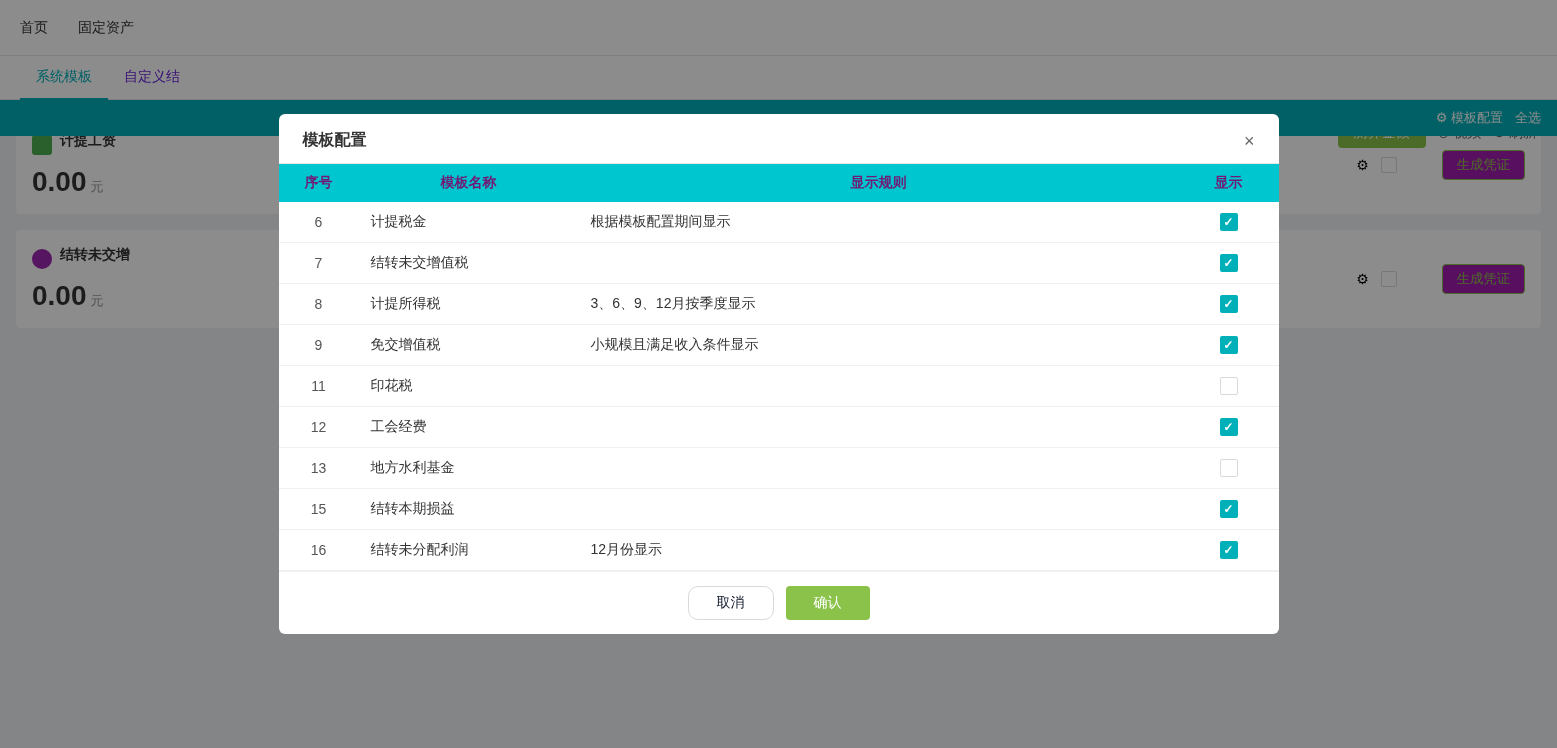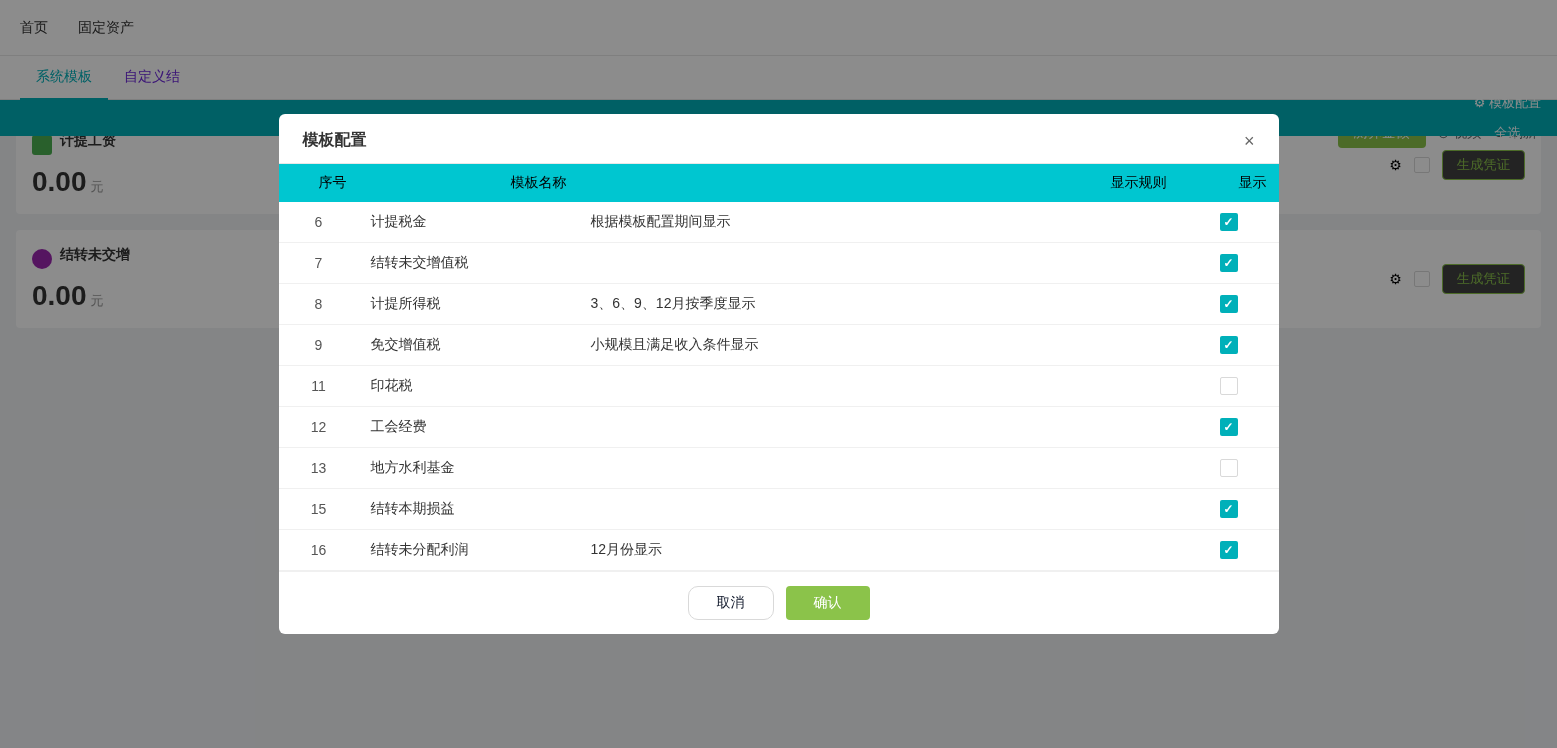--- a/index.html
+++ b/index.html
@@ -133,24 +133,25 @@
       right: 16px;
       top: 50%;
       transform: translateY(-50%);
       display: flex;
       align-items: center;
       gap: 12px;
     }
     .btn-generate {
       border: 1px solid #8bc34a;
       color: #8bc34a;
-      background: #404040;
+      background: #a21caf;
       padding: 5px 14px;
       border-radius: 4px;
       cursor: pointer;
+      margin-left: 33px;
     }
 
     
     .teal-bar {
       position: absolute;
       top: 100px;
       left: 0; right: 0;
       height: 36px;
       background: #00b0b9;
       display: flex;
@@ -159,21 +160,20 @@
       z-index: 1;
     }
     .teal-bar-right {
       position: absolute;
       right: 16px;
       display: flex;
       align-items: center;
       gap: 12px;
       color: #fff;
       font-size: 13px;
-      flex-direction: column;
     }
 
     
     .modal-overlay {
       position: absolute;
       top: 0; left: 0; right: 0; bottom: 0;
       background: rgba(0,0,0,0.45);
       z-index: 100;
       display: flex;
       align-items: center;
@@ -212,24 +212,24 @@
     
     .modal-table {
       width: 100%;
       border-collapse: collapse;
       margin: 0;
     }
     .modal-table thead tr {
       background: #00c6d0;
     }
     .modal-table thead th {
-      color: #000000;
+      color: #701a75;
       padding: 10px 12px;
-      text-align: right;
-      font-weight: normal;
+      text-align: center;
+      font-weight: bold;
       font-size: 14px;
     }
     .modal-table tbody tr {
       border-bottom: 1px solid #f0f0f0;
     }
     .modal-table tbody td {
       padding: 11px 12px;
       color: #333;
       font-size: 14px;
     }

